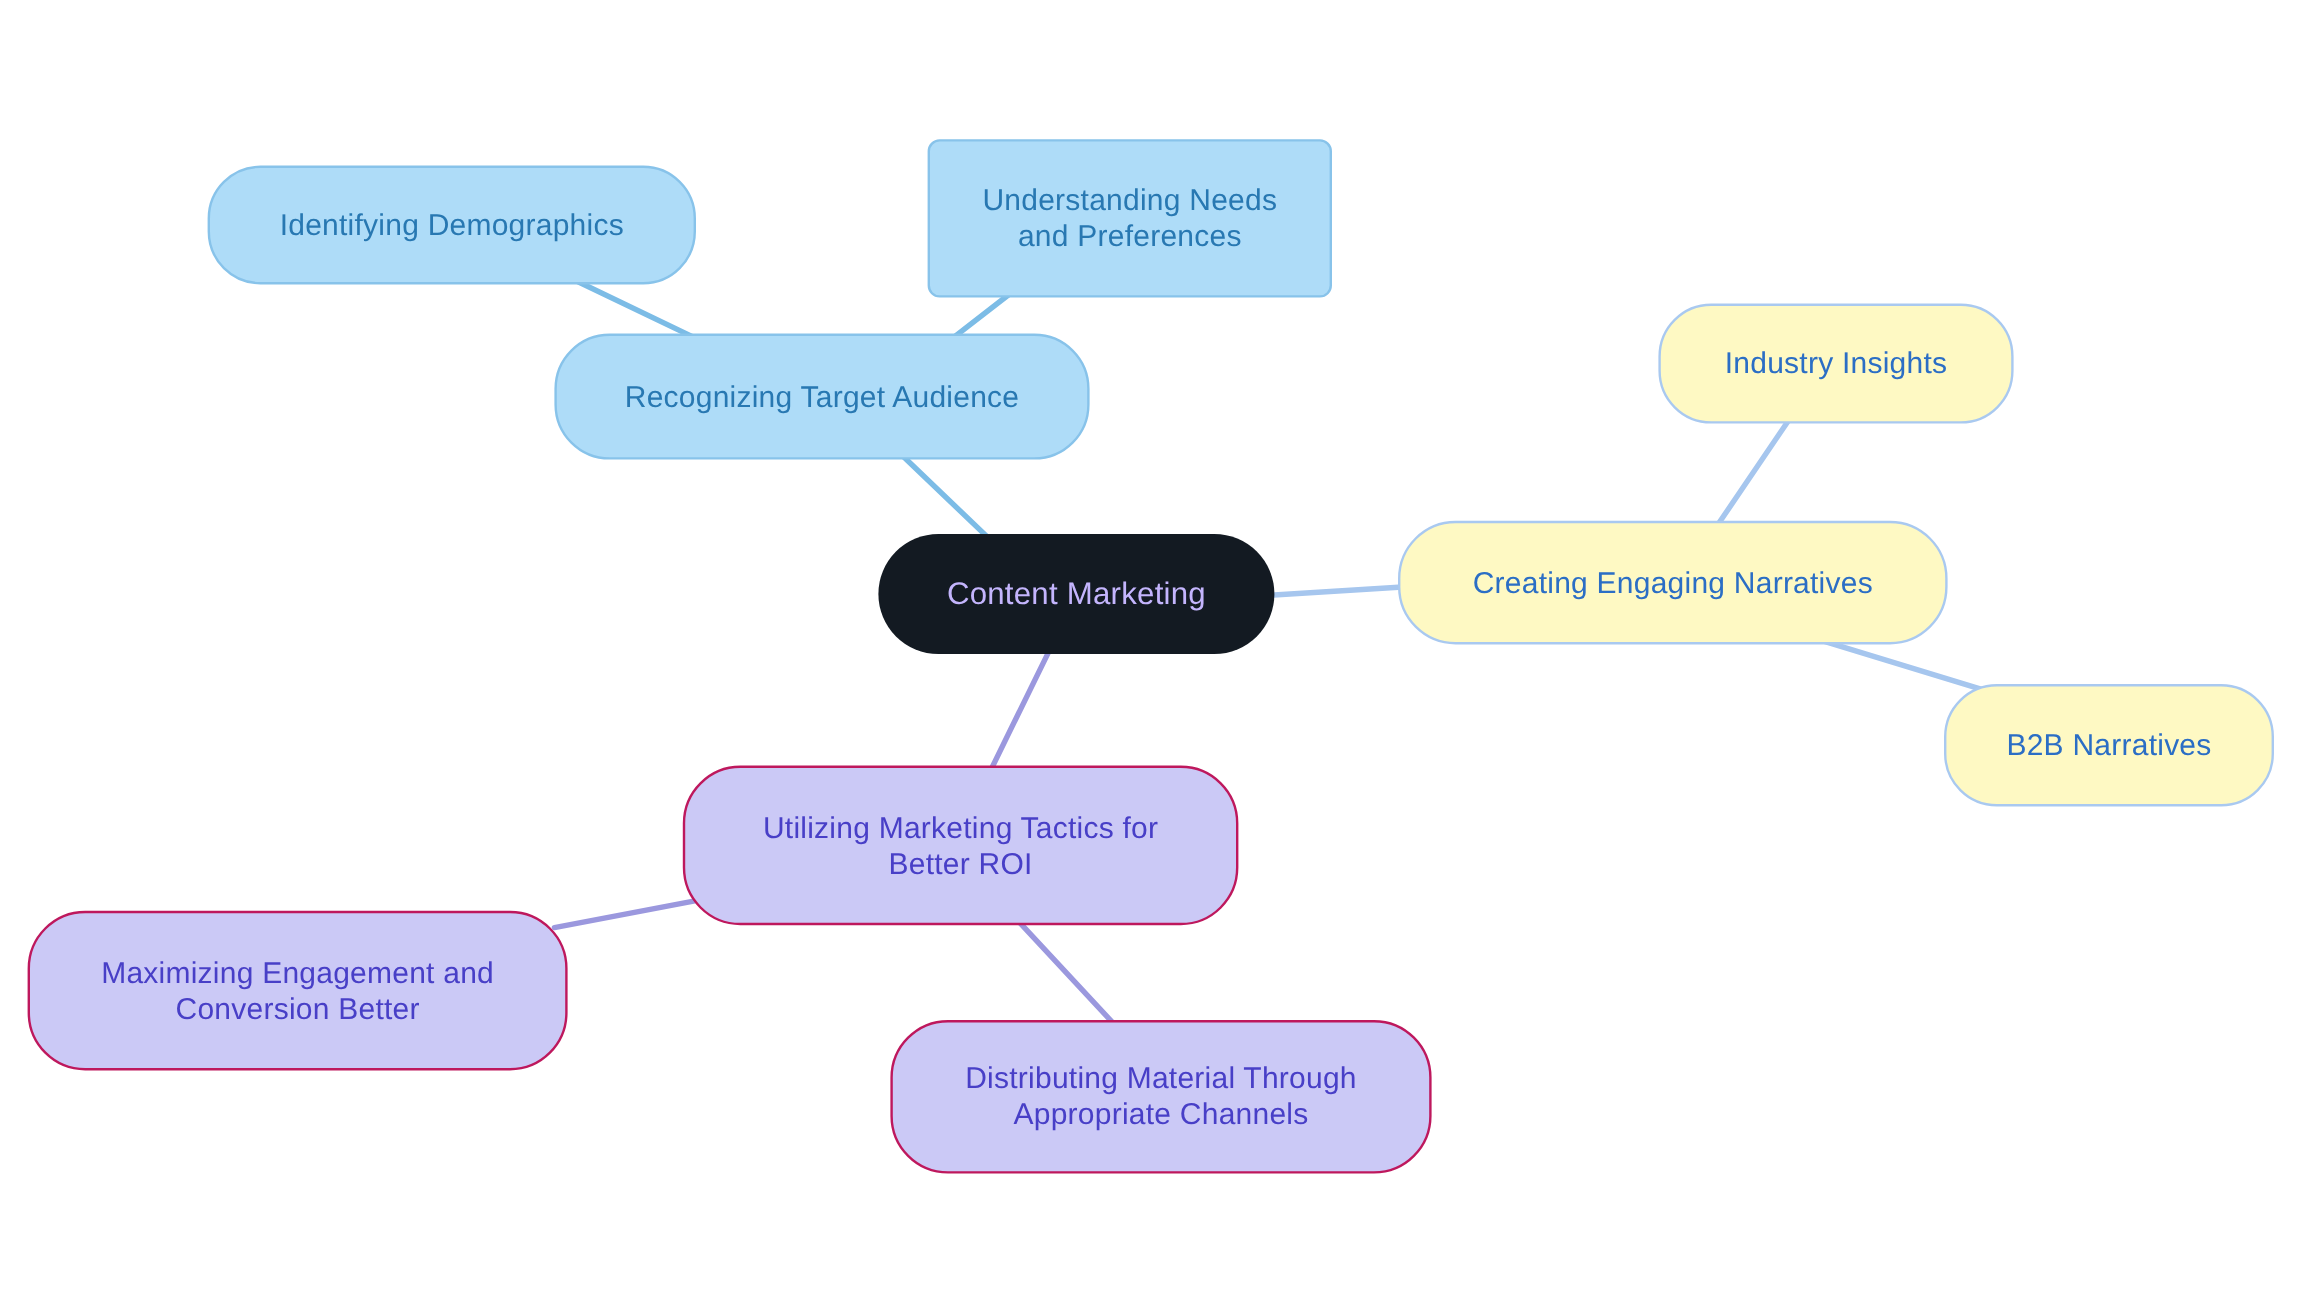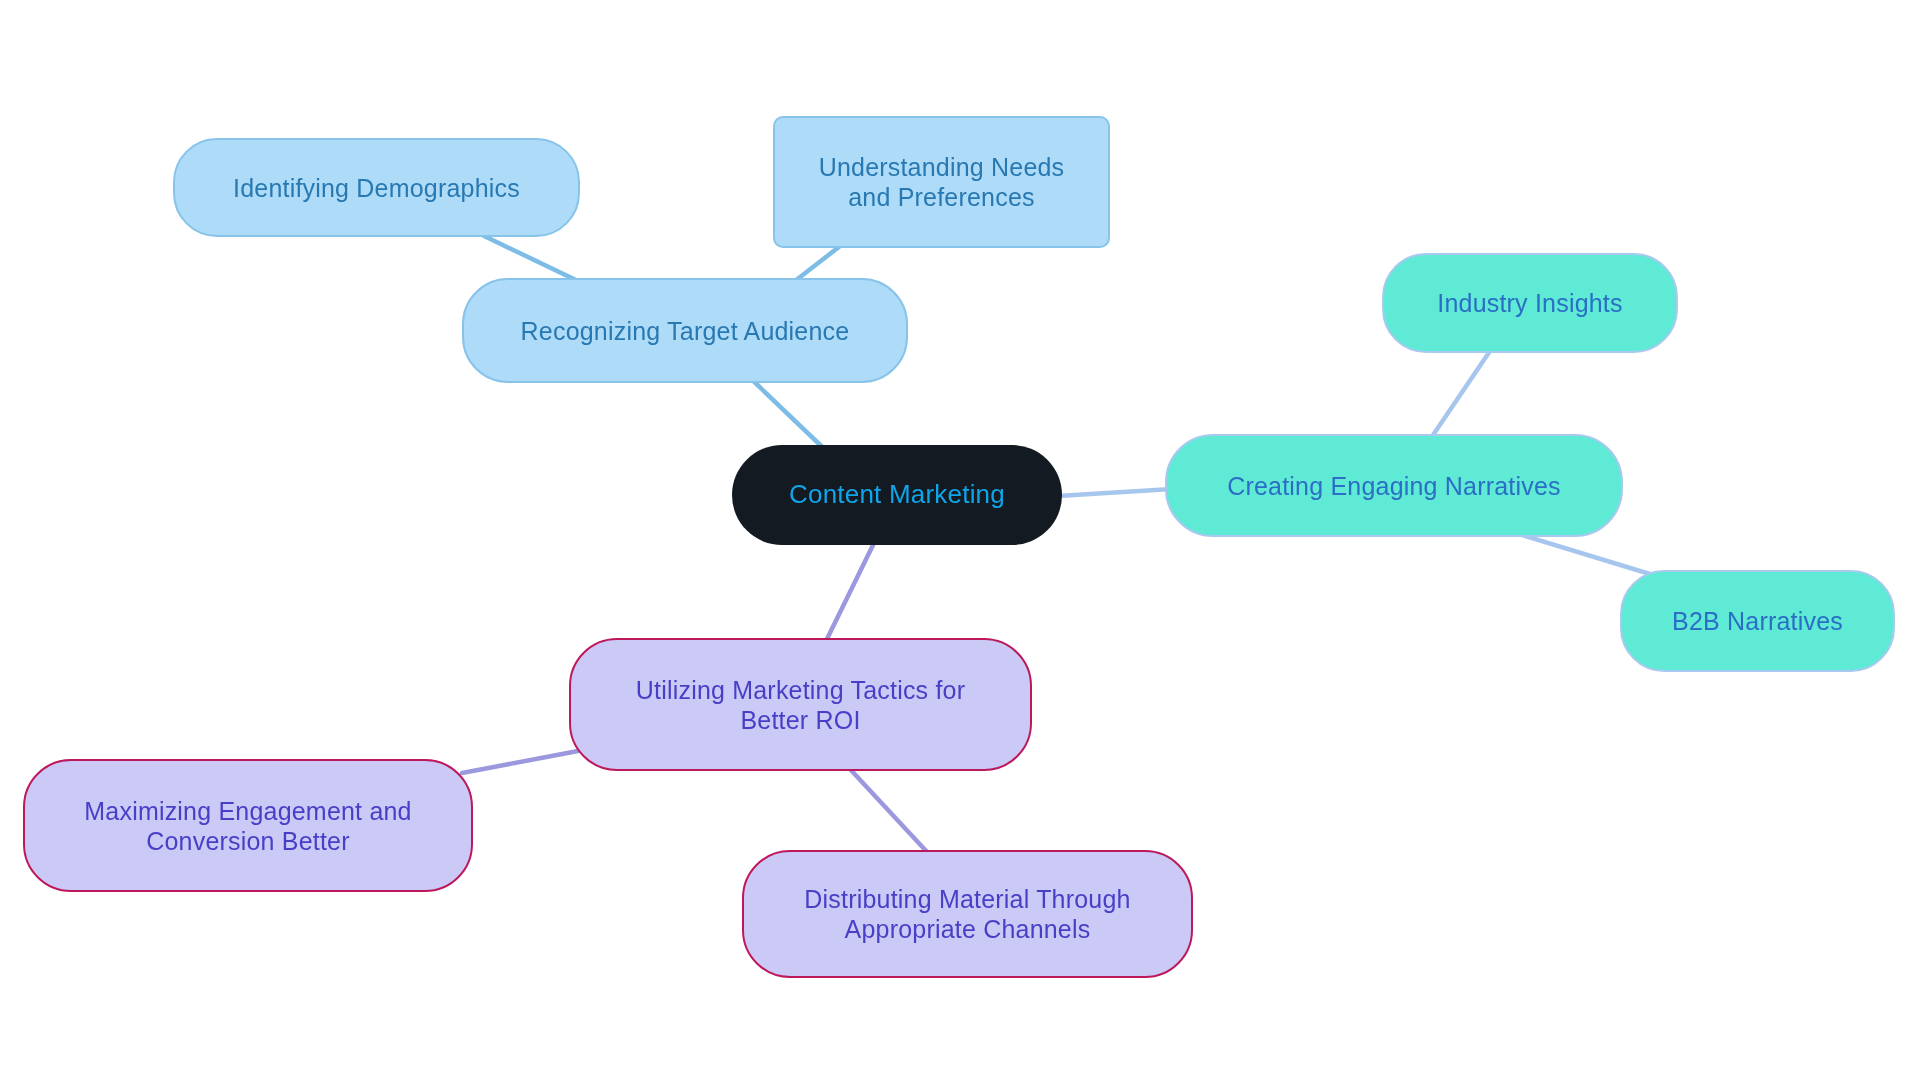--- a/index.html
+++ b/index.html
@@ -36,26 +36,26 @@
     box-sizing: border-box;
     padding: 8px 30px;
     font-size: 25px;
     line-height: 1.2;
     letter-spacing: 0.2px;
     cursor: default;
   }
   .node.single { white-space: nowrap; }
 
   .node.b1 { background: #aedcf8; border: 2px solid #88c3ea; color: #2878b2; }
-  .node.b2 { background: #5eead4; border: 2px solid #a9c9f0; color: #2b6ec5; }
+  .node.b2 { background: #fef9c3; border: 2px solid #a9c9f0; color: #2b6ec5; }
   .node.b3 { background: #cbc9f6; border: 2px solid #be185d; color: #483fc7; }
   .node.root {
     background: #131a22;
     border: none;
-    color: #0ea5e9;
+    color: #c4b5fd;
     font-size: 26px;
   }
 
   
   .n-root          { left: 732px;  top: 445px; width: 330px; height: 100px; border-radius: 50px; }
   .n-recognizing   { left: 462px;  top: 278px; width: 446px; height: 105px; border-radius: 46px; }
   .n-identifying   { left: 173px;  top: 138px; width: 407px; height: 99px;  border-radius: 44px; }
   .n-understanding { left: 773px;  top: 99px;  width: 337px; height: 132px; border-radius: 10px; margin-top: 17px; }
   .n-creating      { left: 1165px; top: 434px; width: 458px; height: 103px; border-radius: 48px; }
   .n-industry      { left: 1382px; top: 253px; width: 296px; height: 100px; border-radius: 44px; }

